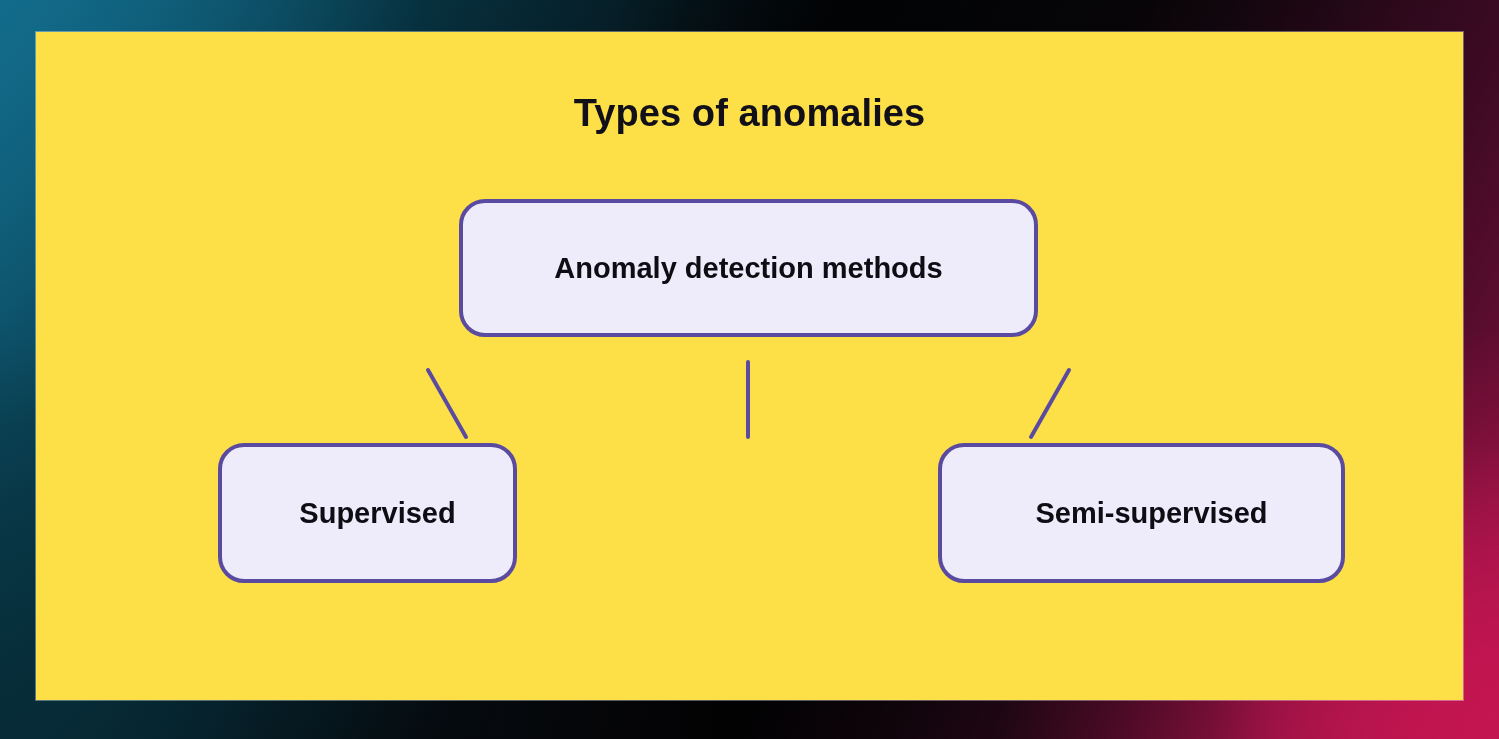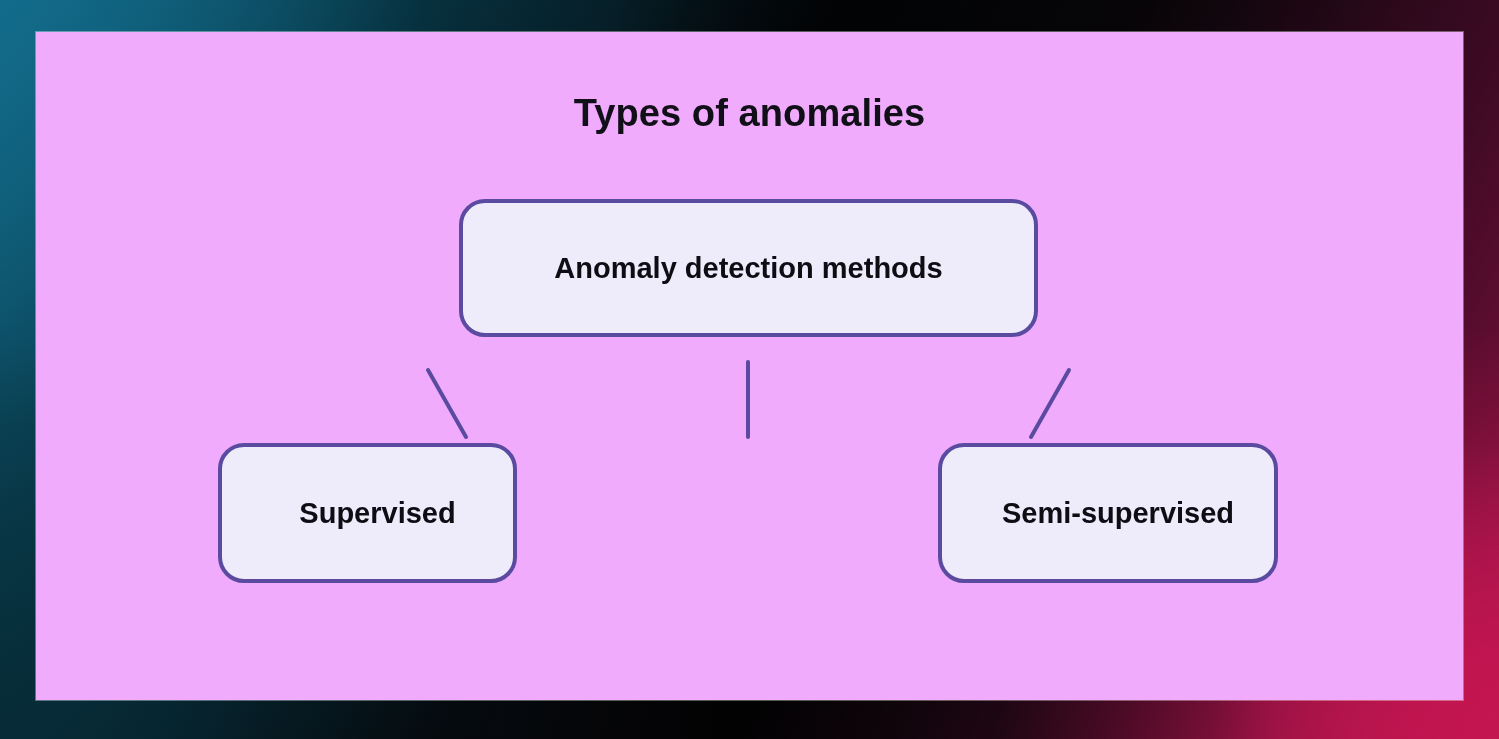--- a/index.html
+++ b/index.html
@@ -37,21 +37,21 @@
     pointer-events: none;
   }
 
   
   .card {
     position: absolute;
     left: 36px;
     top: 32px;
     width: 1427px;
     height: 668px;
-    background: #f0abfc;
+    background: #fde047;
     box-shadow: 0 0 0 1px rgba(255,255,255,0.35);
   }
 
   
   .page-title {
     position: absolute;
     left: 0;
     top: 60px;
     width: 100%;
     text-align: center;
@@ -101,21 +101,21 @@
     font-size: 29px;
   }
   .node-leaf {
     top: 411px;
     height: 140px;
     font-size: 29px;
     padding-left: 20px;
   }
   .node-supervised   { left: 182px; width: 299px; }
   .node-unsupervised { left: 541px; width: 343px; }
-  .node-semi         { left: 902px; width: 340px; }
+  .node-semi         { left: 902px; width: 407px; }
 </style>
 </head>
 <body>
 
 <div class="backdrop"></div>
 
 <div class="card">
 
   <div class="page-title">Types of anomalies</div>
 

